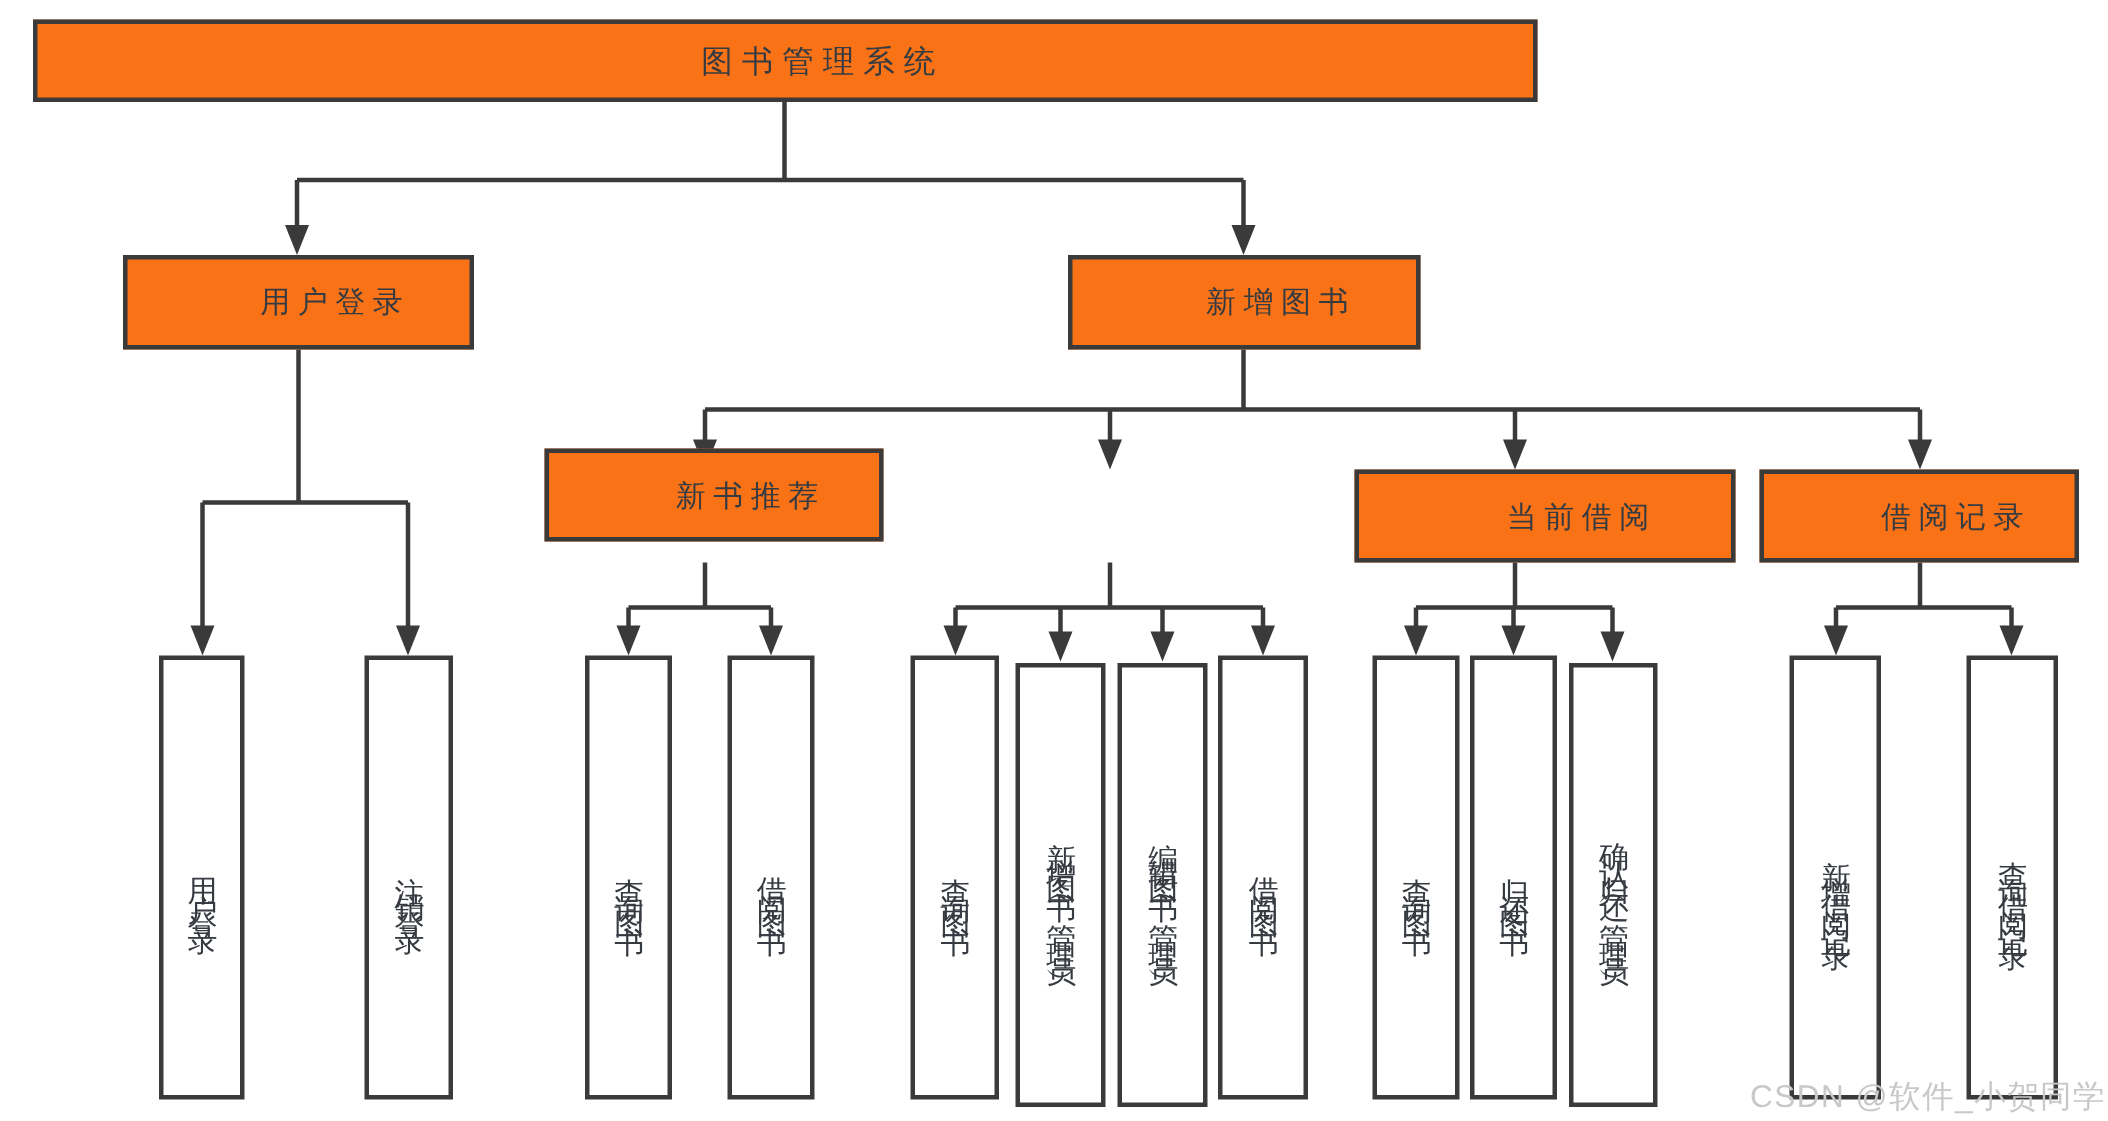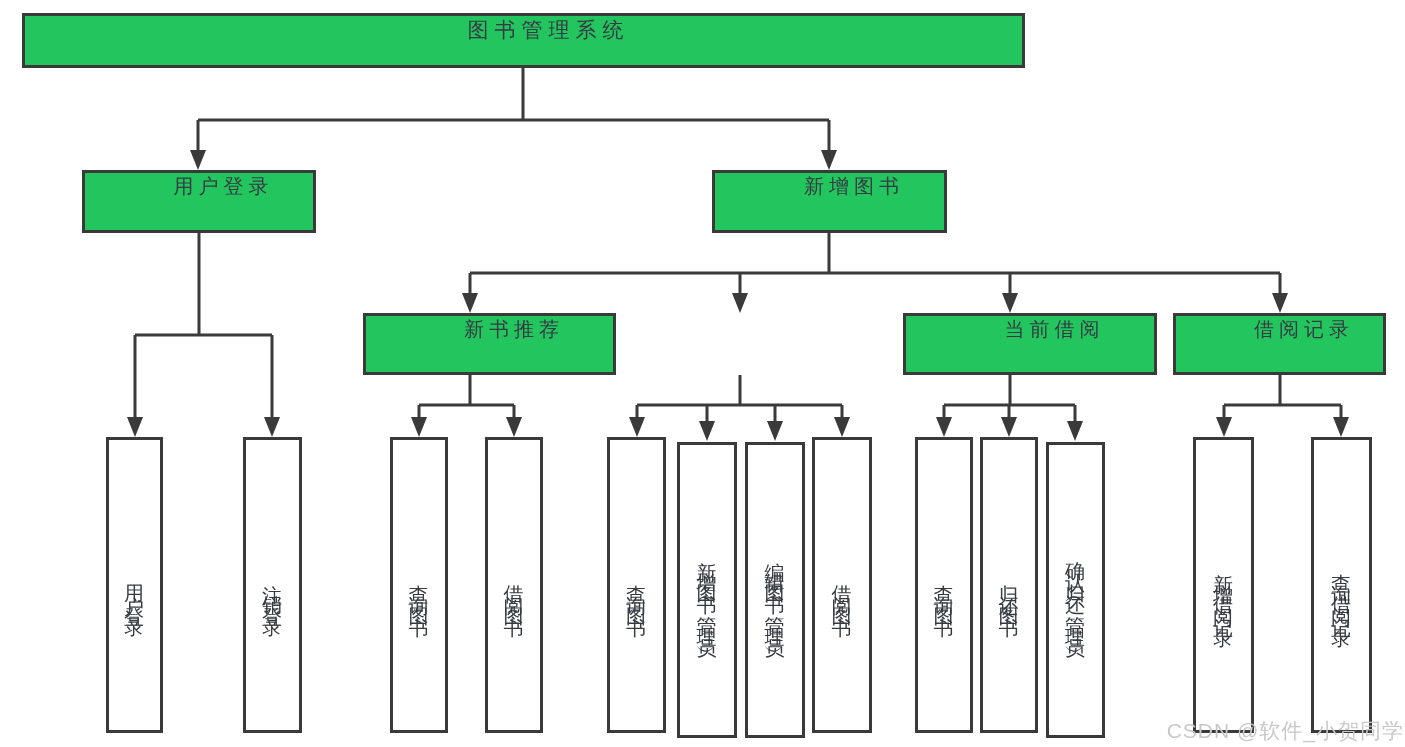--- a/index.html
+++ b/index.html
@@ -2,22 +2,22 @@
 <html><head>
 <meta charset="utf-8">
 <style>
   html,body{margin:0;padding:0;background:#ffffff;}
   .stage{
     position:relative;width:1405px;height:747px;background:#ffffff;overflow:hidden;
     font-family:"Liberation Sans","DejaVu Sans",sans-serif;color:#363b42;
   }
   .connectors{position:absolute;left:0;top:0;z-index:1;}
   .box{
-    position:absolute;background:#22c55e;border:3px solid #3a3a3a;box-sizing:border-box;
-    display:flex;align-items:flex-start;justify-content:center;z-index:2;padding-left:44px;
+    position:absolute;background:#f97316;border:3px solid #3a3a3a;box-sizing:border-box;
+    display:flex;align-items:center;justify-content:center;z-index:2;padding-left:44px;
   }
   .lbl{font-size:20px;letter-spacing:5px;margin-right:-5px;white-space:nowrap;}
   .root-lbl{font-size:21px;letter-spacing:6px;margin-right:-6px;}
   .vbox{
     position:absolute;background:#ffffff;border:3px solid #3a3a3a;box-sizing:border-box;
     display:flex;align-items:center;justify-content:center;z-index:2;
     width:58px;top:437px;height:296px;
   }
   .vbox.offset{top:442px;}
   .vlbl{
@@ -55,21 +55,21 @@
     <span class="lbl root-lbl">图书管理系统</span>
   </div>
 
   <div class="box" style="left:82px;top:170px;width:234px;height:63px">
     <span class="lbl">用户登录</span>
   </div>
   <div class="box" style="left:712px;top:170px;width:235px;height:63px">
     <span class="lbl">新增图书</span>
   </div>
 
-  <div class="box" style="left:363px;top:313px;width:253px;height:62px">
+  <div class="box" style="left:363px;top:299px;width:226px;height:62px">
     <span class="lbl">新书推荐</span>
   </div>
   <div class="box" style="left:903px;top:313px;width:254px;height:62px">
     <span class="lbl">当前借阅</span>
   </div>
   <div class="box" style="left:1173px;top:313px;width:213px;height:62px">
     <span class="lbl">借阅记录</span>
   </div>
 
   <div class="vbox" style="left:106px;width:57px">

